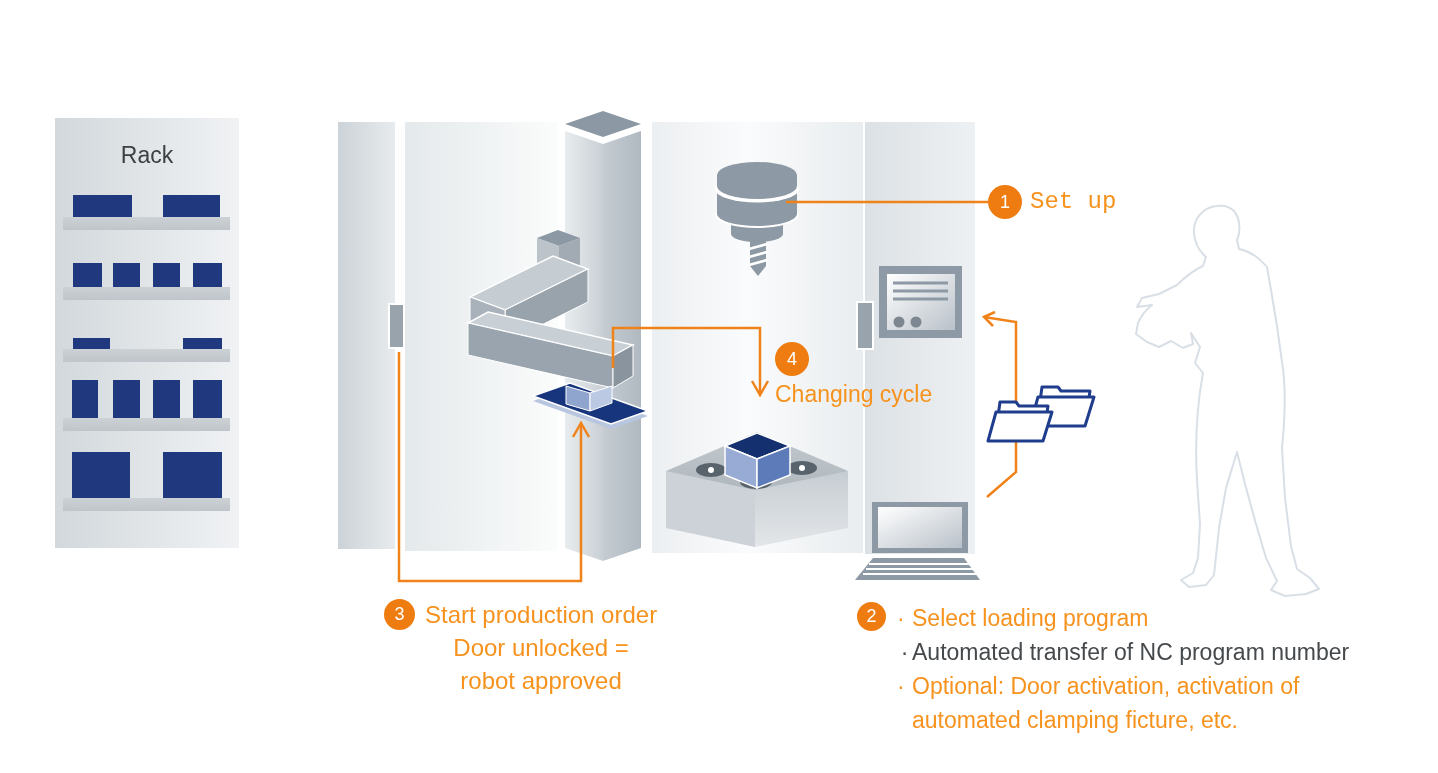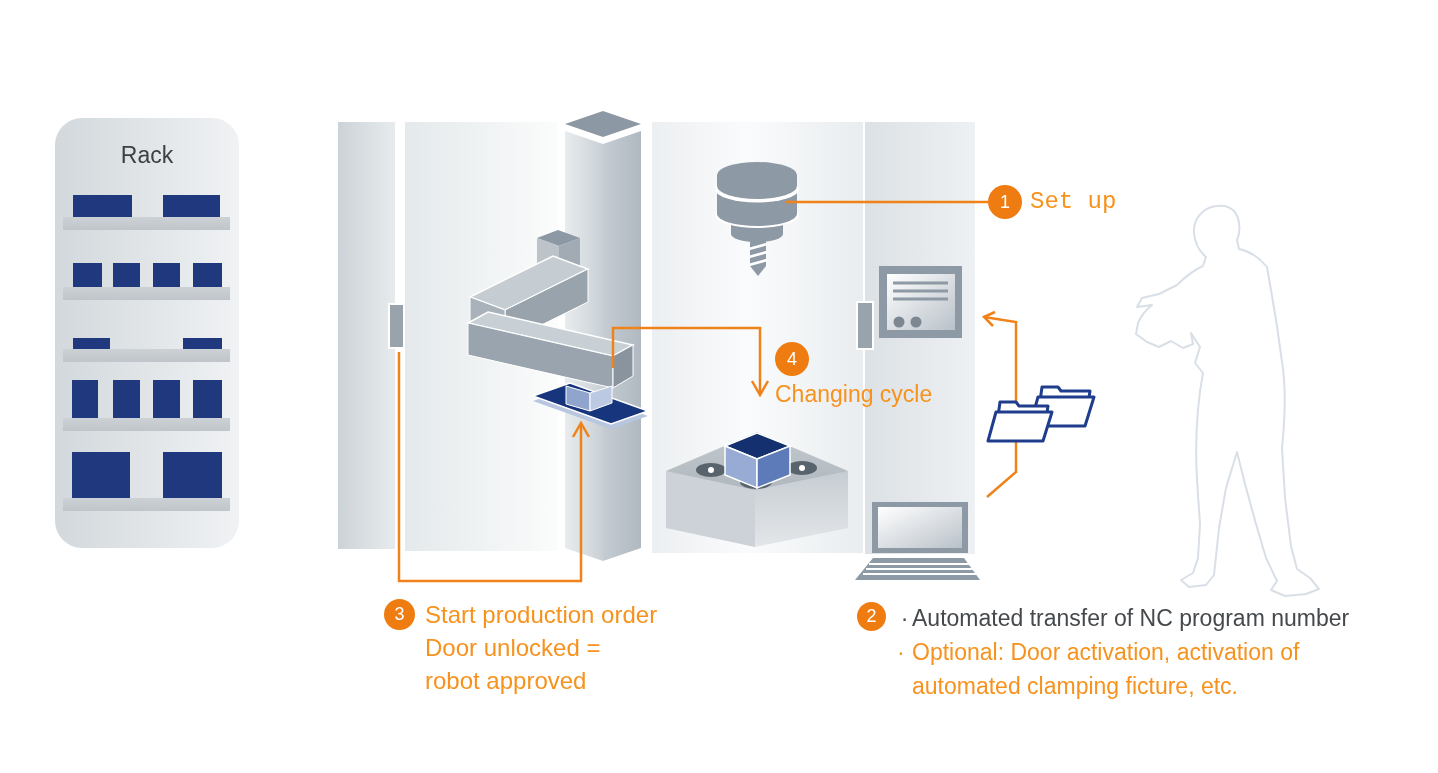--- a/index.html
+++ b/index.html
@@ -1,40 +1,40 @@
 <!DOCTYPE html>
 <html><head>
 <meta charset="utf-8">
 <style>
   html,body{margin:0;padding:0;background:#ffffff;}
   .stage{position:relative;width:1438px;height:773px;background:#ffffff;overflow:hidden;
          font-family:"Liberation Sans","DejaVu Sans",sans-serif;}
   .panel{position:absolute;}
   .rack-panel{position:absolute;left:55px;top:118px;width:184px;height:430px;
-    background:linear-gradient(90deg,#d2d8dc,#f0f2f4);border-radius:27px;}
+    background:linear-gradient(90deg,#d2d8dc,#f0f2f4);}
   .rack-title{position:absolute;left:0;top:24px;width:100%;text-align:center;
     font-size:23px;color:#3c4043;}
   .shelf{position:absolute;left:8px;width:167px;height:13px;
     background:linear-gradient(180deg,#ccd1d5,#bfc5ca);}
   .blk{position:absolute;background:#20397e;}
   .pA{left:338px;top:122px;width:57px;height:427px;background:linear-gradient(90deg,#ccd3d8,#e7ebed);}
   .pB{left:405px;top:122px;width:153px;height:429px;background:linear-gradient(90deg,#e4e9eb,#fbfcfc);}
   .pC{left:652px;top:122px;width:211px;height:431px;background:linear-gradient(90deg,#eceff1 0%,#fafbfc 45%,#e9edef 100%);}
   .wall{left:865px;top:122px;width:110px;height:432px;background:linear-gradient(90deg,#dce1e5,#eef1f3);}
   .art{position:absolute;left:0;top:0;}
   .badge{position:absolute;border-radius:50%;background:#ee7c10;color:#ffffff;
     display:flex;align-items:center;justify-content:center;font-size:18px;font-weight:500;}
   .c1{left:988px;top:185px;width:34px;height:34px;}
   .c4{left:775px;top:342px;width:34px;height:34px;}
   .c3{left:384px;top:599px;width:31px;height:31px;}
   .c2{left:857px;top:602px;width:29px;height:29px;}
   .olabel{position:absolute;color:#f6921d;}
   .l1{left:1030px;top:188px;font-size:24px;font-family:Liberation Mono, monospace;}
   .l4{left:775px;top:381px;font-size:23px;}
-  .l3{left:425px;top:598px;font-size:24px;line-height:33px;}
+  .l3{left:425px;top:598px;font-size:24px;line-height:33px;text-align:center;}
   .s2{position:absolute;left:897px;top:601px;font-size:23px;line-height:34px;}
   .s2line{white-space:nowrap;}
   .tone-orange{color:#f6921d;}
   .tone-dark{color:#45494c;text-align:center;}
   .bullet{display:inline-block;width:15px;}
 </style>
 </head>
 <body>
 
 <div class="stage">
@@ -226,20 +226,23 @@
   <div class="olabel l1">Set up</div>
   <div class="olabel l4">Changing cycle</div>
 
   <div class="olabel l3">
     <div>Start production order</div>
     <div>Door unlocked =</div>
     <div>robot approved</div>
   </div>
 
   <div class="s2">
+    <div class="s2line tone-orange">
+      <span class="bullet">·</span><span>Select loading program</span>
+    </div>
     <div class="s2line tone-dark">
       <span class="bullet">·</span><span>Automated transfer of NC program number</span>
     </div>
     <div class="s2line tone-orange">
       <span class="bullet">·</span><span>Optional: Door activation, activation of</span>
     </div>
     <div class="s2line tone-orange">
       <span class="bullet"></span><span>automated clamping ficture, etc.</span>
     </div>
   </div>

